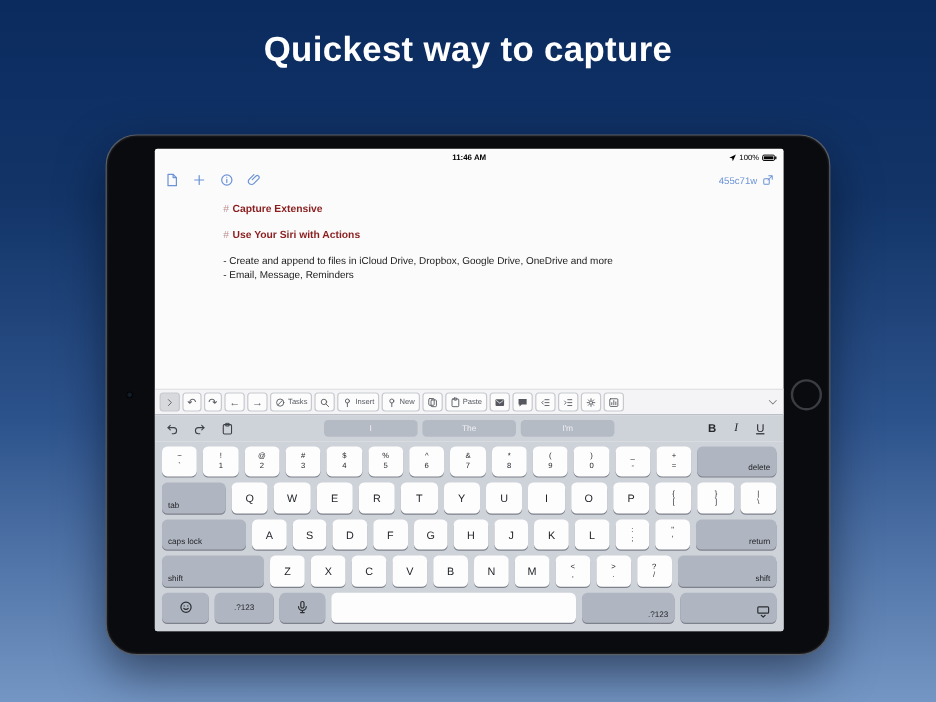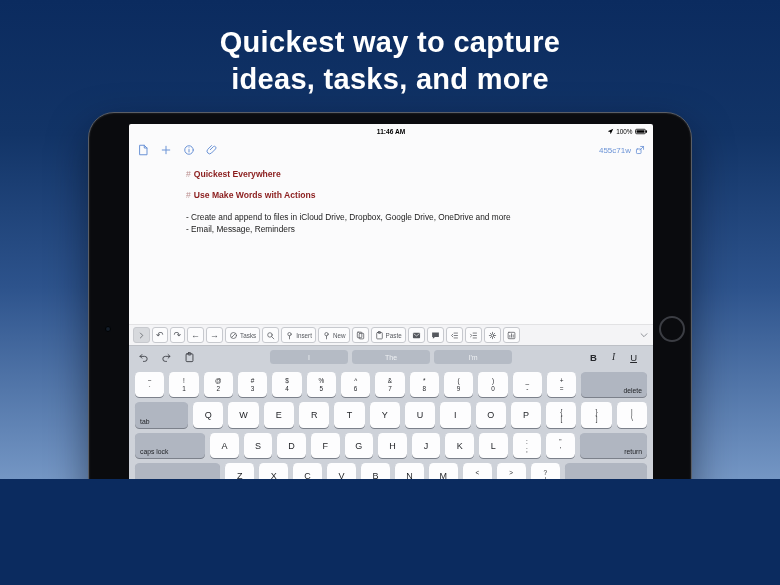--- a/index.html
+++ b/index.html
@@ -1,17 +1,17 @@
 <!DOCTYPE html>
 <html><head>
 <meta charset="utf-8">
 <style>
   html,body{margin:0;padding:0;background:#0b2b5f;}
   *{box-sizing:border-box;}
-  .stage{position:relative;width:780px;height:479px;overflow:hidden;
+  .stage{position:relative;width:780px;height:585px;overflow:hidden;
     font-family:"Liberation Sans",sans-serif;
     background:linear-gradient(180deg,#0b2b5f 0%,#123467 28%,#2d538c 60%,#7496c4 100%);}
   .headline{position:absolute;top:24px;left:0;right:0;text-align:center;color:#ffffff;
     font-size:29px;line-height:37px;font-weight:600;letter-spacing:.3px;}
 
   
   .device{position:absolute;left:88px;top:112px;width:604px;height:434px;background:#0a0b0e;
     border-radius:26px;border:1px solid #5a5e66;
     box-shadow:0 16px 38px rgba(3,10,26,.5), inset 0 0 2px rgba(255,255,255,.22);}
   .camera{position:absolute;left:16px;top:50%;margin-top:-3px;width:6px;height:6px;border-radius:50%;
@@ -87,21 +87,20 @@
   .key.abr{align-items:flex-end;justify-content:flex-end;padding:0 5px 3px;}
   .key .kicon{width:12px;height:12px;color:#2b2e33;}
   .icon svg{width:100%;height:100%;display:block;}
 </style>
 </head>
 <body>
 
 <div class="stage">
   <div class="headline">
     <div>Quickest way to capture</div>
-    <div>ideas, tasks, and more</div>
   </div>
 
   <div class="device">
     <div class="camera"></div>
     <div class="home"></div>
 
     <div class="screen">
 
       <div class="statusbar">
         <div class="st-time">11:46 AM</div>
@@ -153,22 +152,22 @@
           <span class="icon">
               <svg viewBox="0 0 24 24" fill="none" stroke="currentColor" stroke-width="2" stroke-linecap="round" stroke-linejoin="round">
                 <rect x="3.5" y="9.5" width="11" height="11" rx="2"></rect>
                 <path d="M13.5 3.5h7v7M20.5 3.5l-8.5 8.5"></path>
               </svg>
             </span>
         </div>
       </div>
 
       <div class="editor" id="editor">
-          <div class="blk-h1"><span class="hash">#</span><span>Quickest Everywhere</span></div>
-          <div class="blk-h1"><span class="hash">#</span><span>Use Make Words with Actions</span></div>
+          <div class="blk-h1"><span class="hash">#</span><span>Capture Extensive</span></div>
+          <div class="blk-h1"><span class="hash">#</span><span>Use Your Siri with Actions</span></div>
           <div class="blk-li">- Create and append to files in iCloud Drive, Dropbox, Google Drive, OneDrive and more</div>
           <div class="blk-li">- Email, Message, Reminders</div>
         </div>
 
       <div class="actionbar">
         <span id="actionbar-buttons" style="display:contents"><div class="ab-btn dark">
               <span class="icon">
                 <svg viewBox="0 0 24 24" fill="none" stroke="currentColor" stroke-width="2" stroke-linecap="round" stroke-linejoin="round">
                   <path d="M9 5.5l6.5 6.5L9 18.5"></path>
                 </svg>

